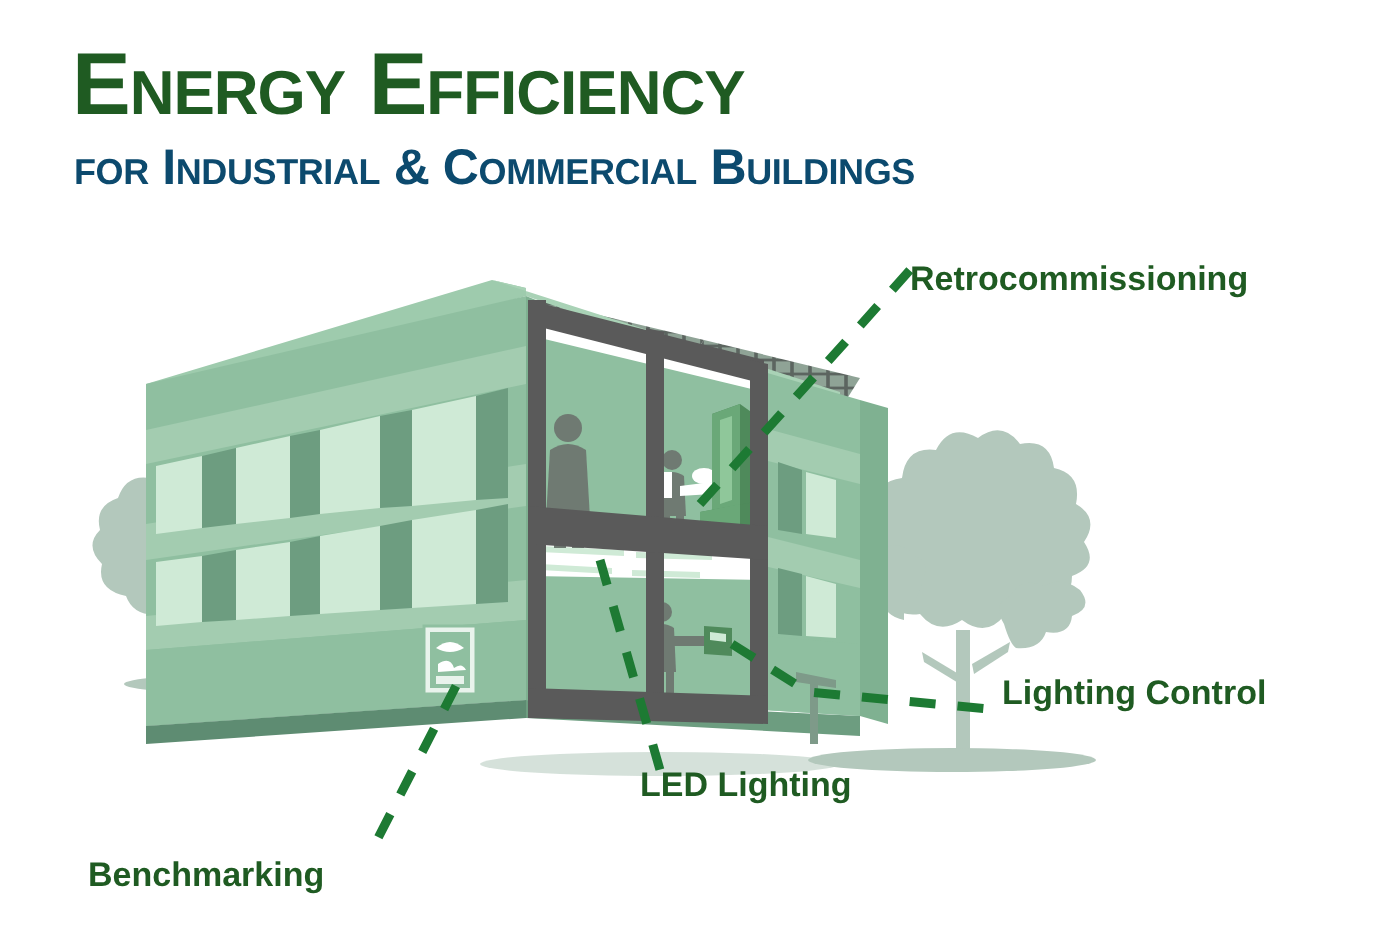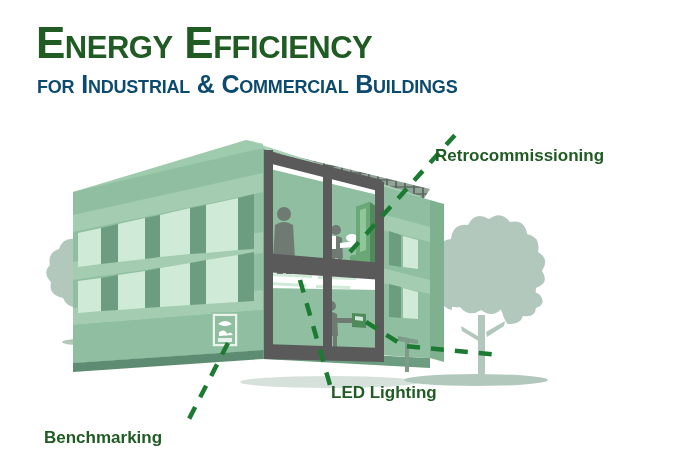--- a/index.html
+++ b/index.html
@@ -72,23 +72,23 @@
   
   .callout {
     position: absolute;
     color: #1f5b22;
     font-family: "Liberation Sans", sans-serif;
     font-weight: bold;
     font-size: 17px;
     line-height: 20px;
     white-space: nowrap;
   }
-  #label-retrocommissioning { left: 435px; top: 130px; margin-top: 16px; }
+  #label-retrocommissioning { left: 455px; top: 130px; }
   #label-lighting-control   { left: 501px; top: 337px; }
-  #label-led-lighting       { left: 331px; top: 383px; }
+  #label-led-lighting       { left: 320px; top: 383px; }
   #label-benchmarking       { left: 44px;  top: 428px; }
 </style>
 </head>
 <body>
 
 <div id="poster">
 
   <div id="header">
     <div id="title">Energy Efficiency</div>
     <div id="subtitle">for Industrial &amp; Commercial Buildings</div>
@@ -306,18 +306,19 @@
         <path d="M300,170 L330,275" stroke-dasharray="13 11"></path>
 
         <path d="M228,233 L188,311" stroke-dasharray="13 11"></path>
       </g>
 
     </svg>
   </div>
 
   <div class="callout" id="label-retrocommissioning">Retrocommissioning</div>
 
+  <div class="callout" id="label-lighting-control">Lighting Control</div>
 
   <div class="callout" id="label-led-lighting">LED Lighting</div>
 
   <div class="callout" id="label-benchmarking">Benchmarking</div>
 
 </div>
 
 </body></html>

